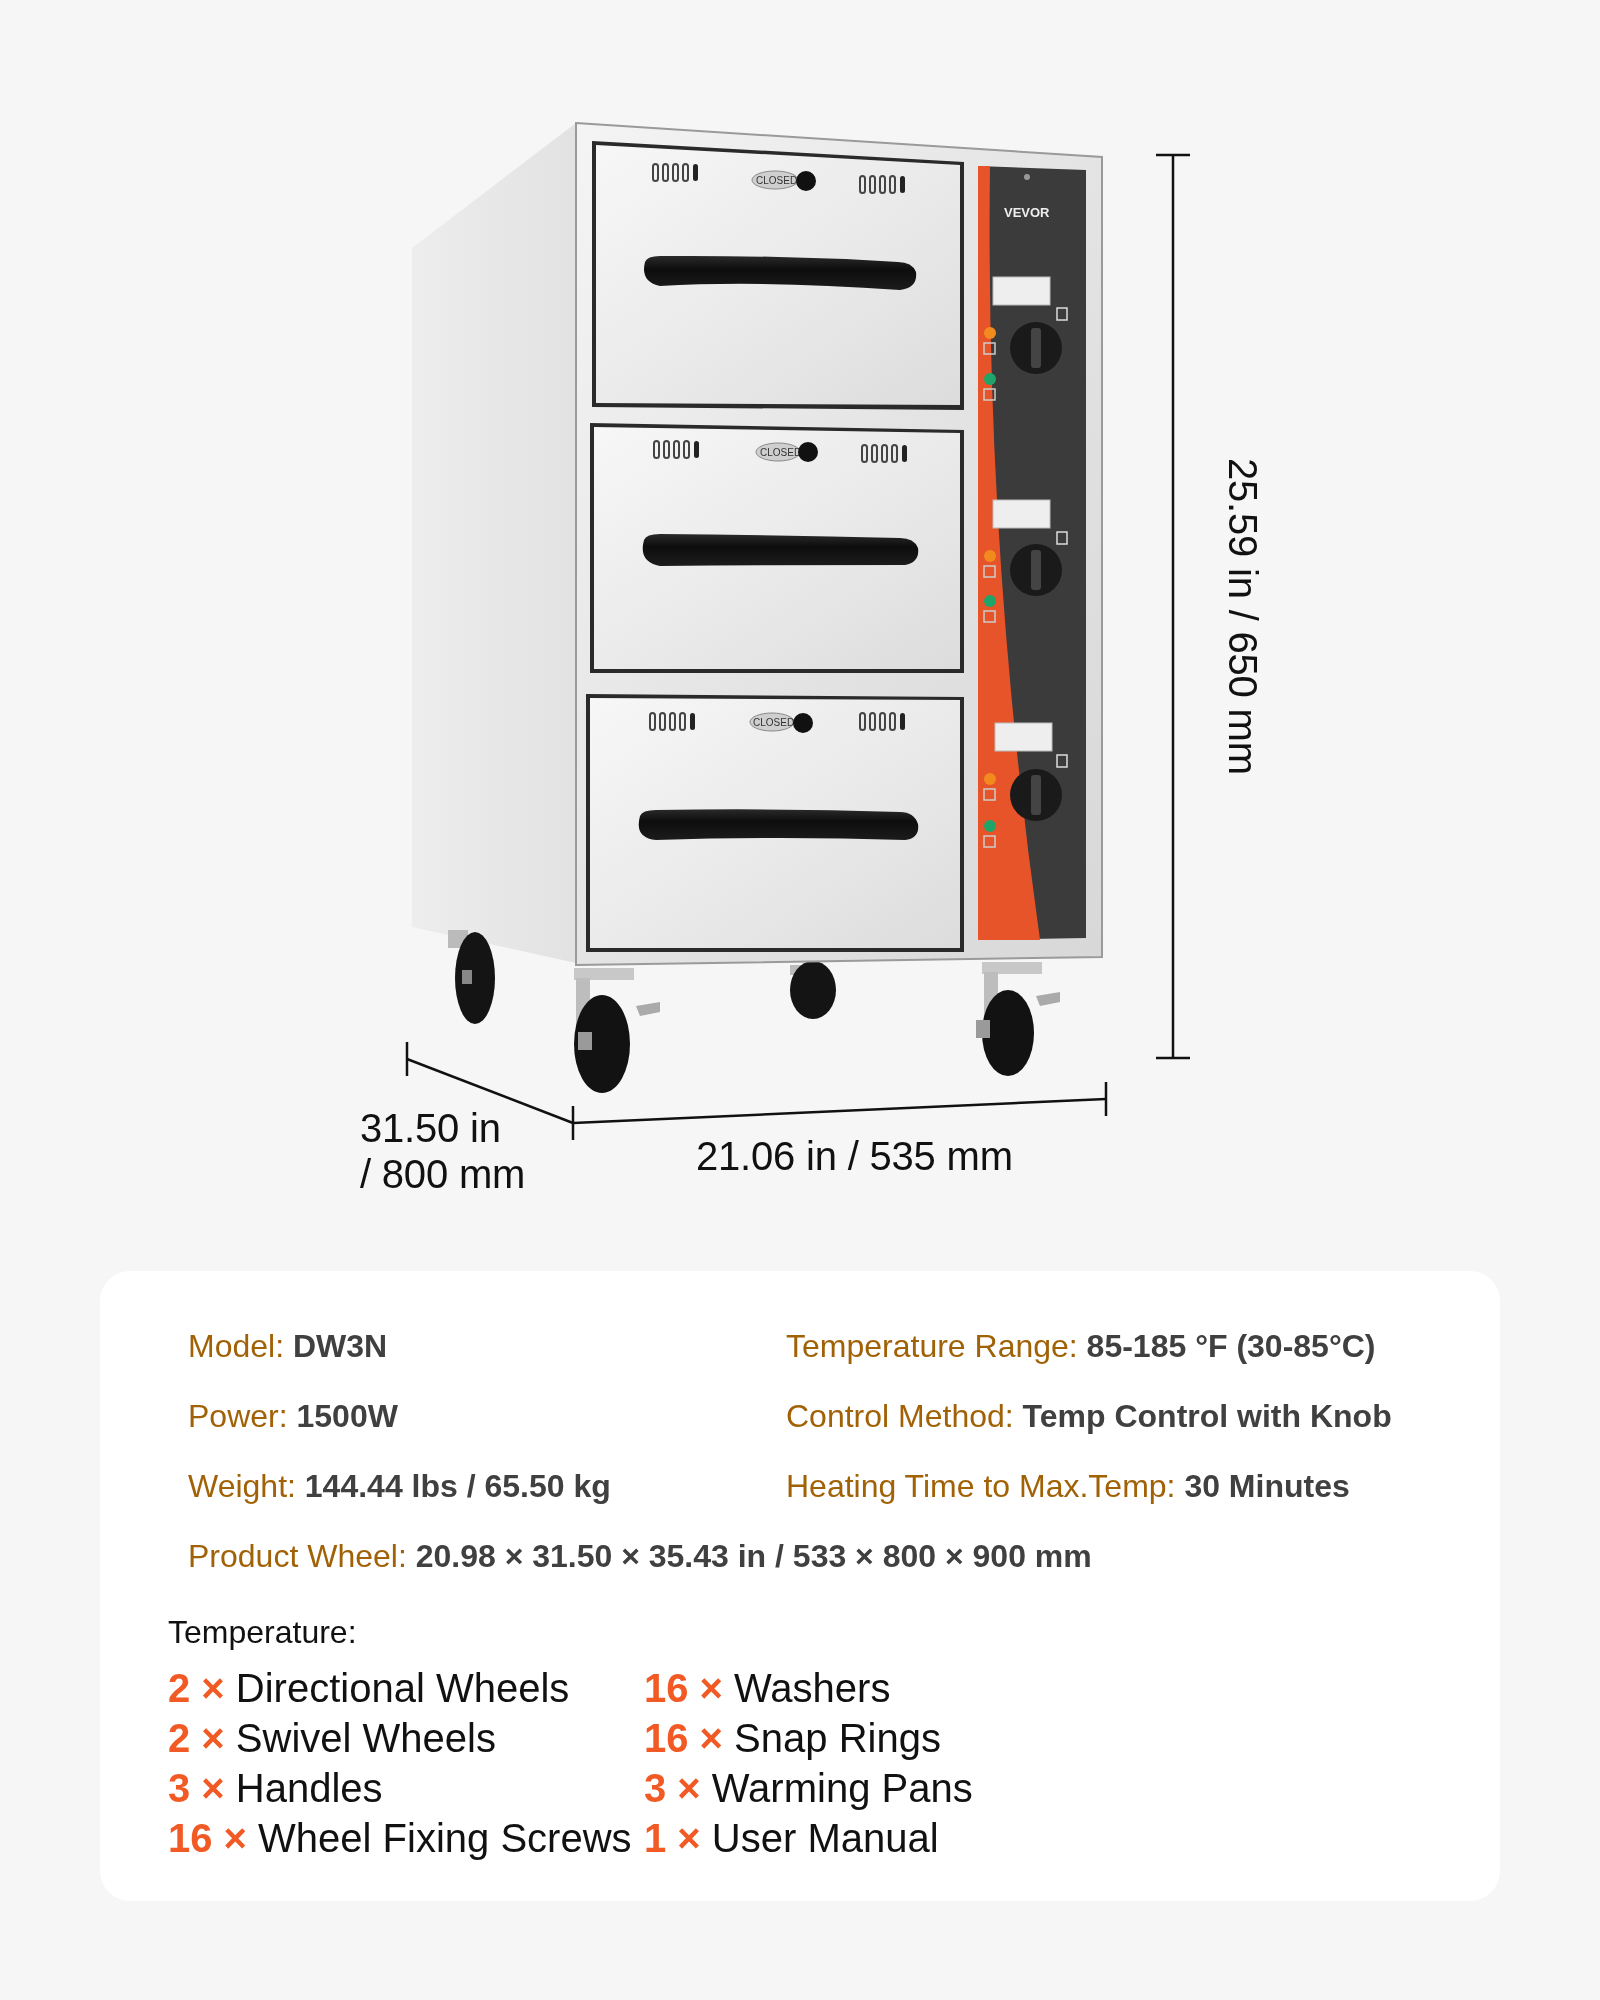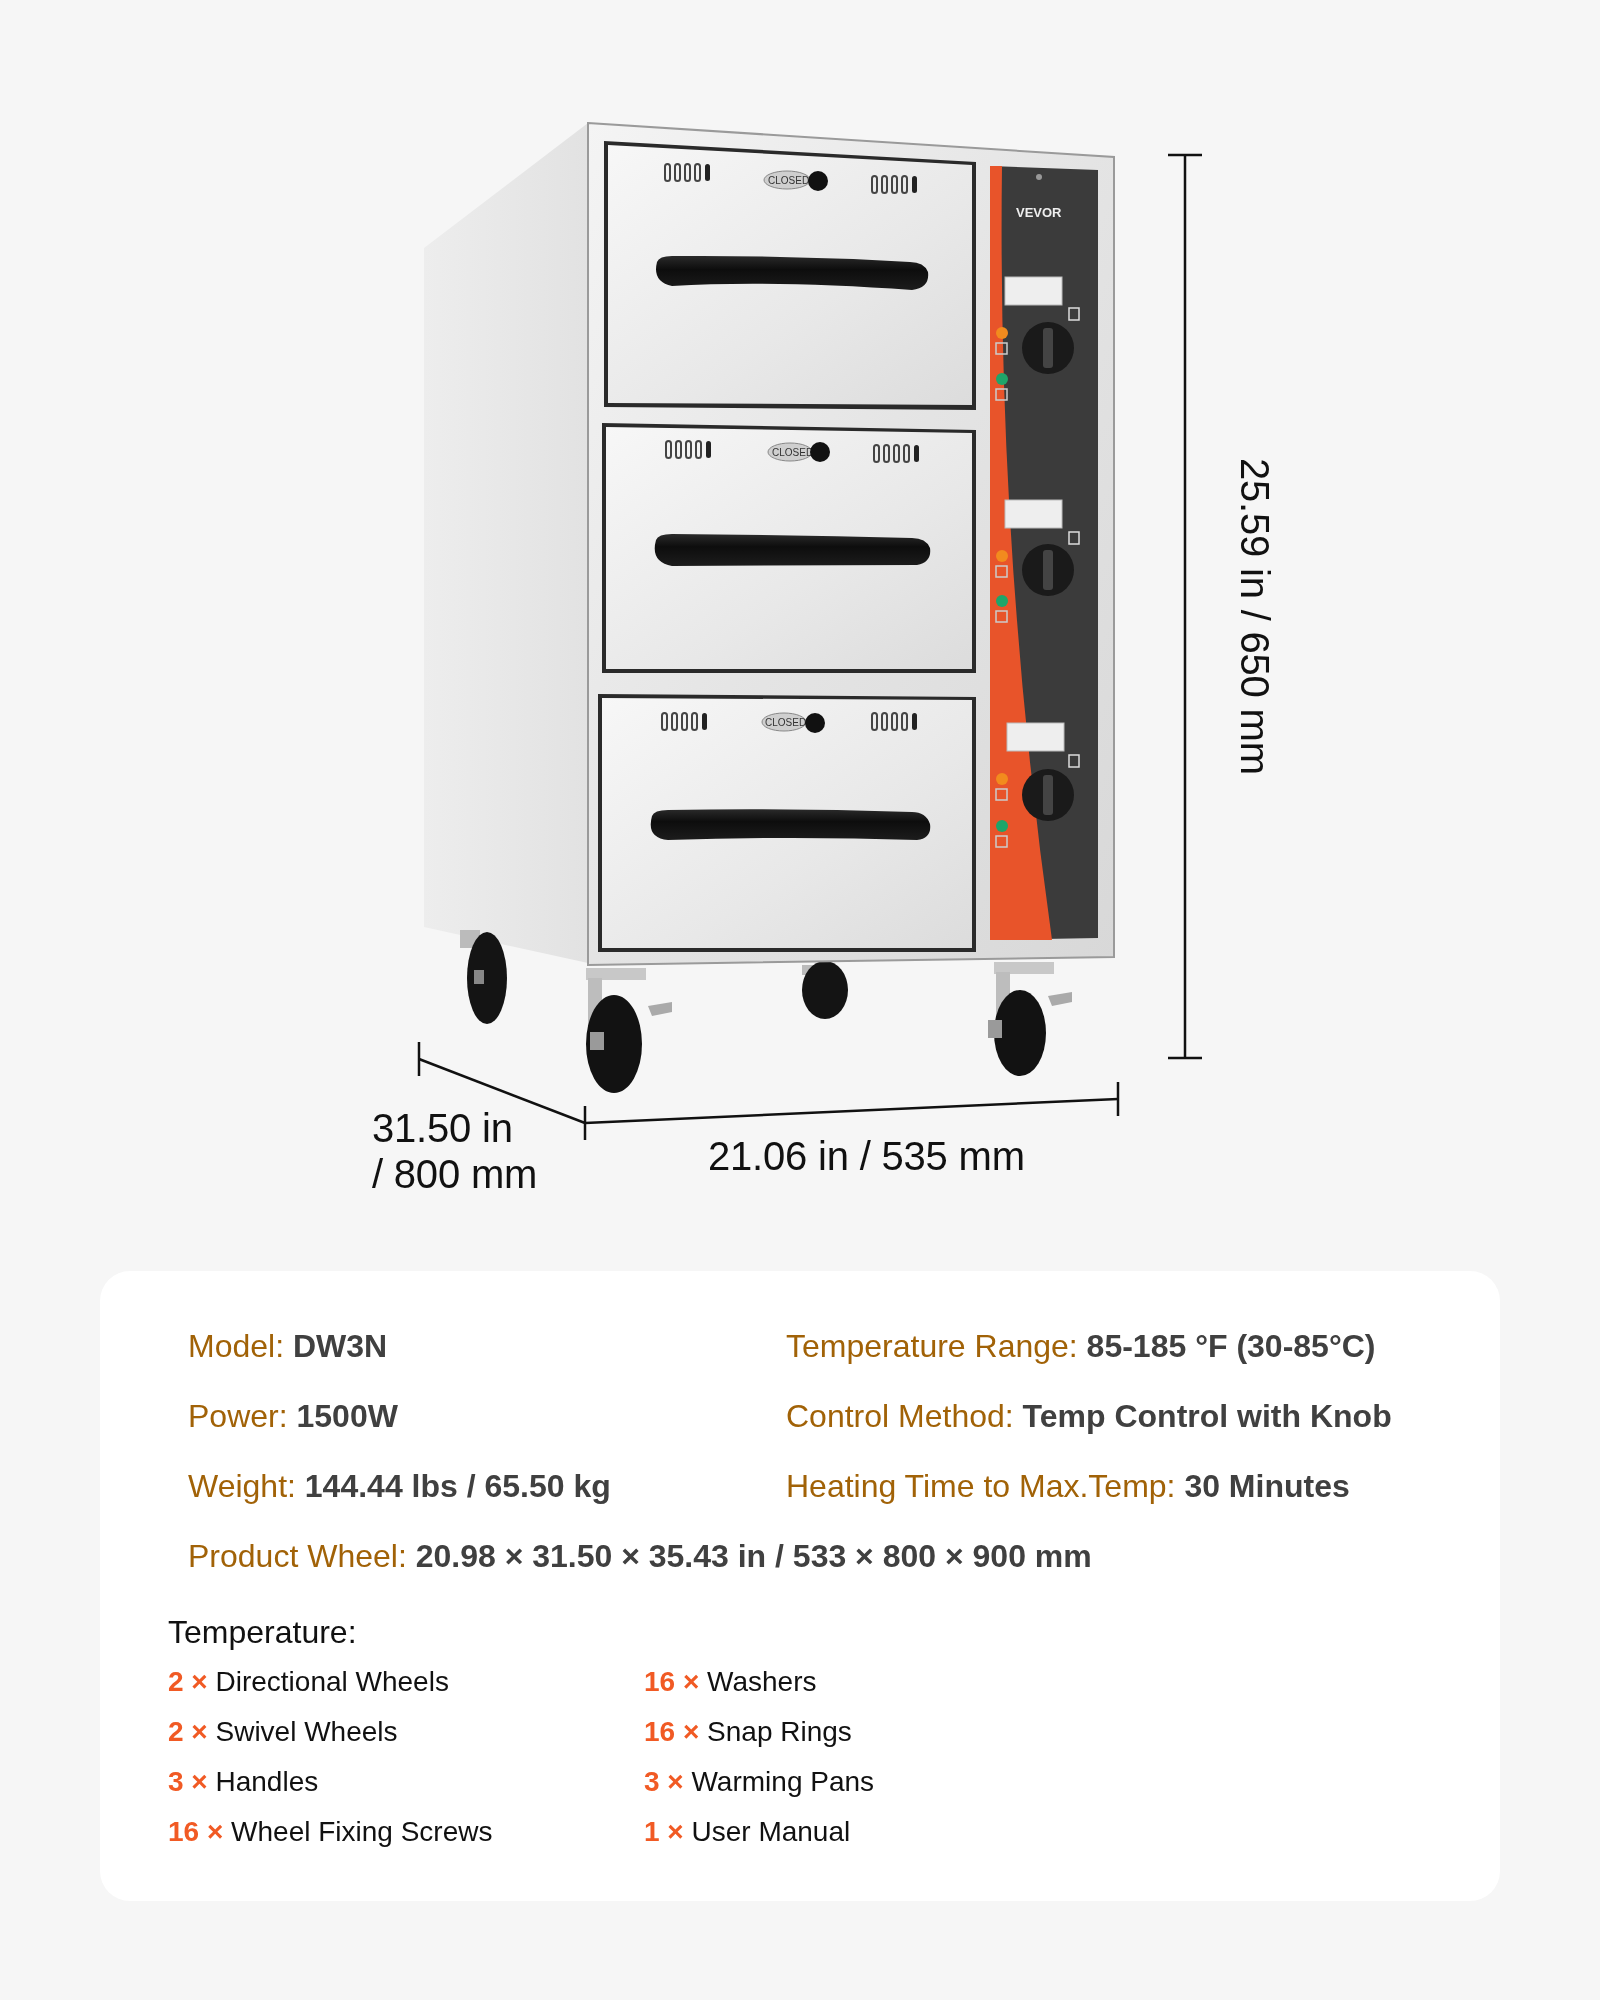--- a/index.html
+++ b/index.html
@@ -1,33 +1,33 @@
 <!DOCTYPE html>
 <html><head>
 <meta charset="utf-8">
 <style>
   * { box-sizing: border-box; margin: 0; padding: 0; }
   html, body { width: 1600px; height: 2000px; background: #f6f6f6; overflow: hidden; }
   body { position: relative; font-family: "Liberation Sans", "DejaVu Sans", sans-serif; color: #111; }
 
-  .stage { position: absolute; left: 12px; top: 0; width: 1276px; height: 1240px; }
+  .stage { position: absolute; left: 0; top: 0; width: 1276px; height: 1240px; }
   .stage svg { position: absolute; left: 0; top: 0; }
 
   .dim-label { position: absolute; font-size: 40px; color: #111; line-height: 1.15; letter-spacing: -0.2px; }
   .dim-depth { left: 360px; top: 1105px; }
   .dim-width { left: 696px; top: 1133px; }
   .dim-height { left: 1220px; top: 458px; width: 340px; transform-origin: 0 0; transform: rotate(90deg) translateY(-100%); white-space: nowrap; }
 
   .spec-card { position: absolute; left: 100px; top: 1271px; width: 1400px; height: 630px; background: #ffffff; border-radius: 30px; }
   .spec-row { position: absolute; font-size: 32px; white-space: nowrap; }
   .spec-row .k { color: #a16207; margin-left: 20px; }
   .spec-row .v { color: #404040; font-weight: bold; }
 
   .acc-title { position: absolute; left: 168px; top: 1614px; font-size: 32px; color: #111; }
-  .acc-item { position: absolute; font-size: 28px; white-space: nowrap; }
+  .acc-item { position: absolute; font-size: 40px; white-space: nowrap; }
   .acc-item .q { color: #f15a24; font-weight: bold; }
   .acc-item .n { color: #111; }
 </style>
 </head>
 <body>
 
 <div class="stage">
   <svg width="1600" height="1240" viewBox="0 0 1600 1240">
     <defs>
       <linearGradient id="side" x1="0" y1="0" x2="1" y2="0">

